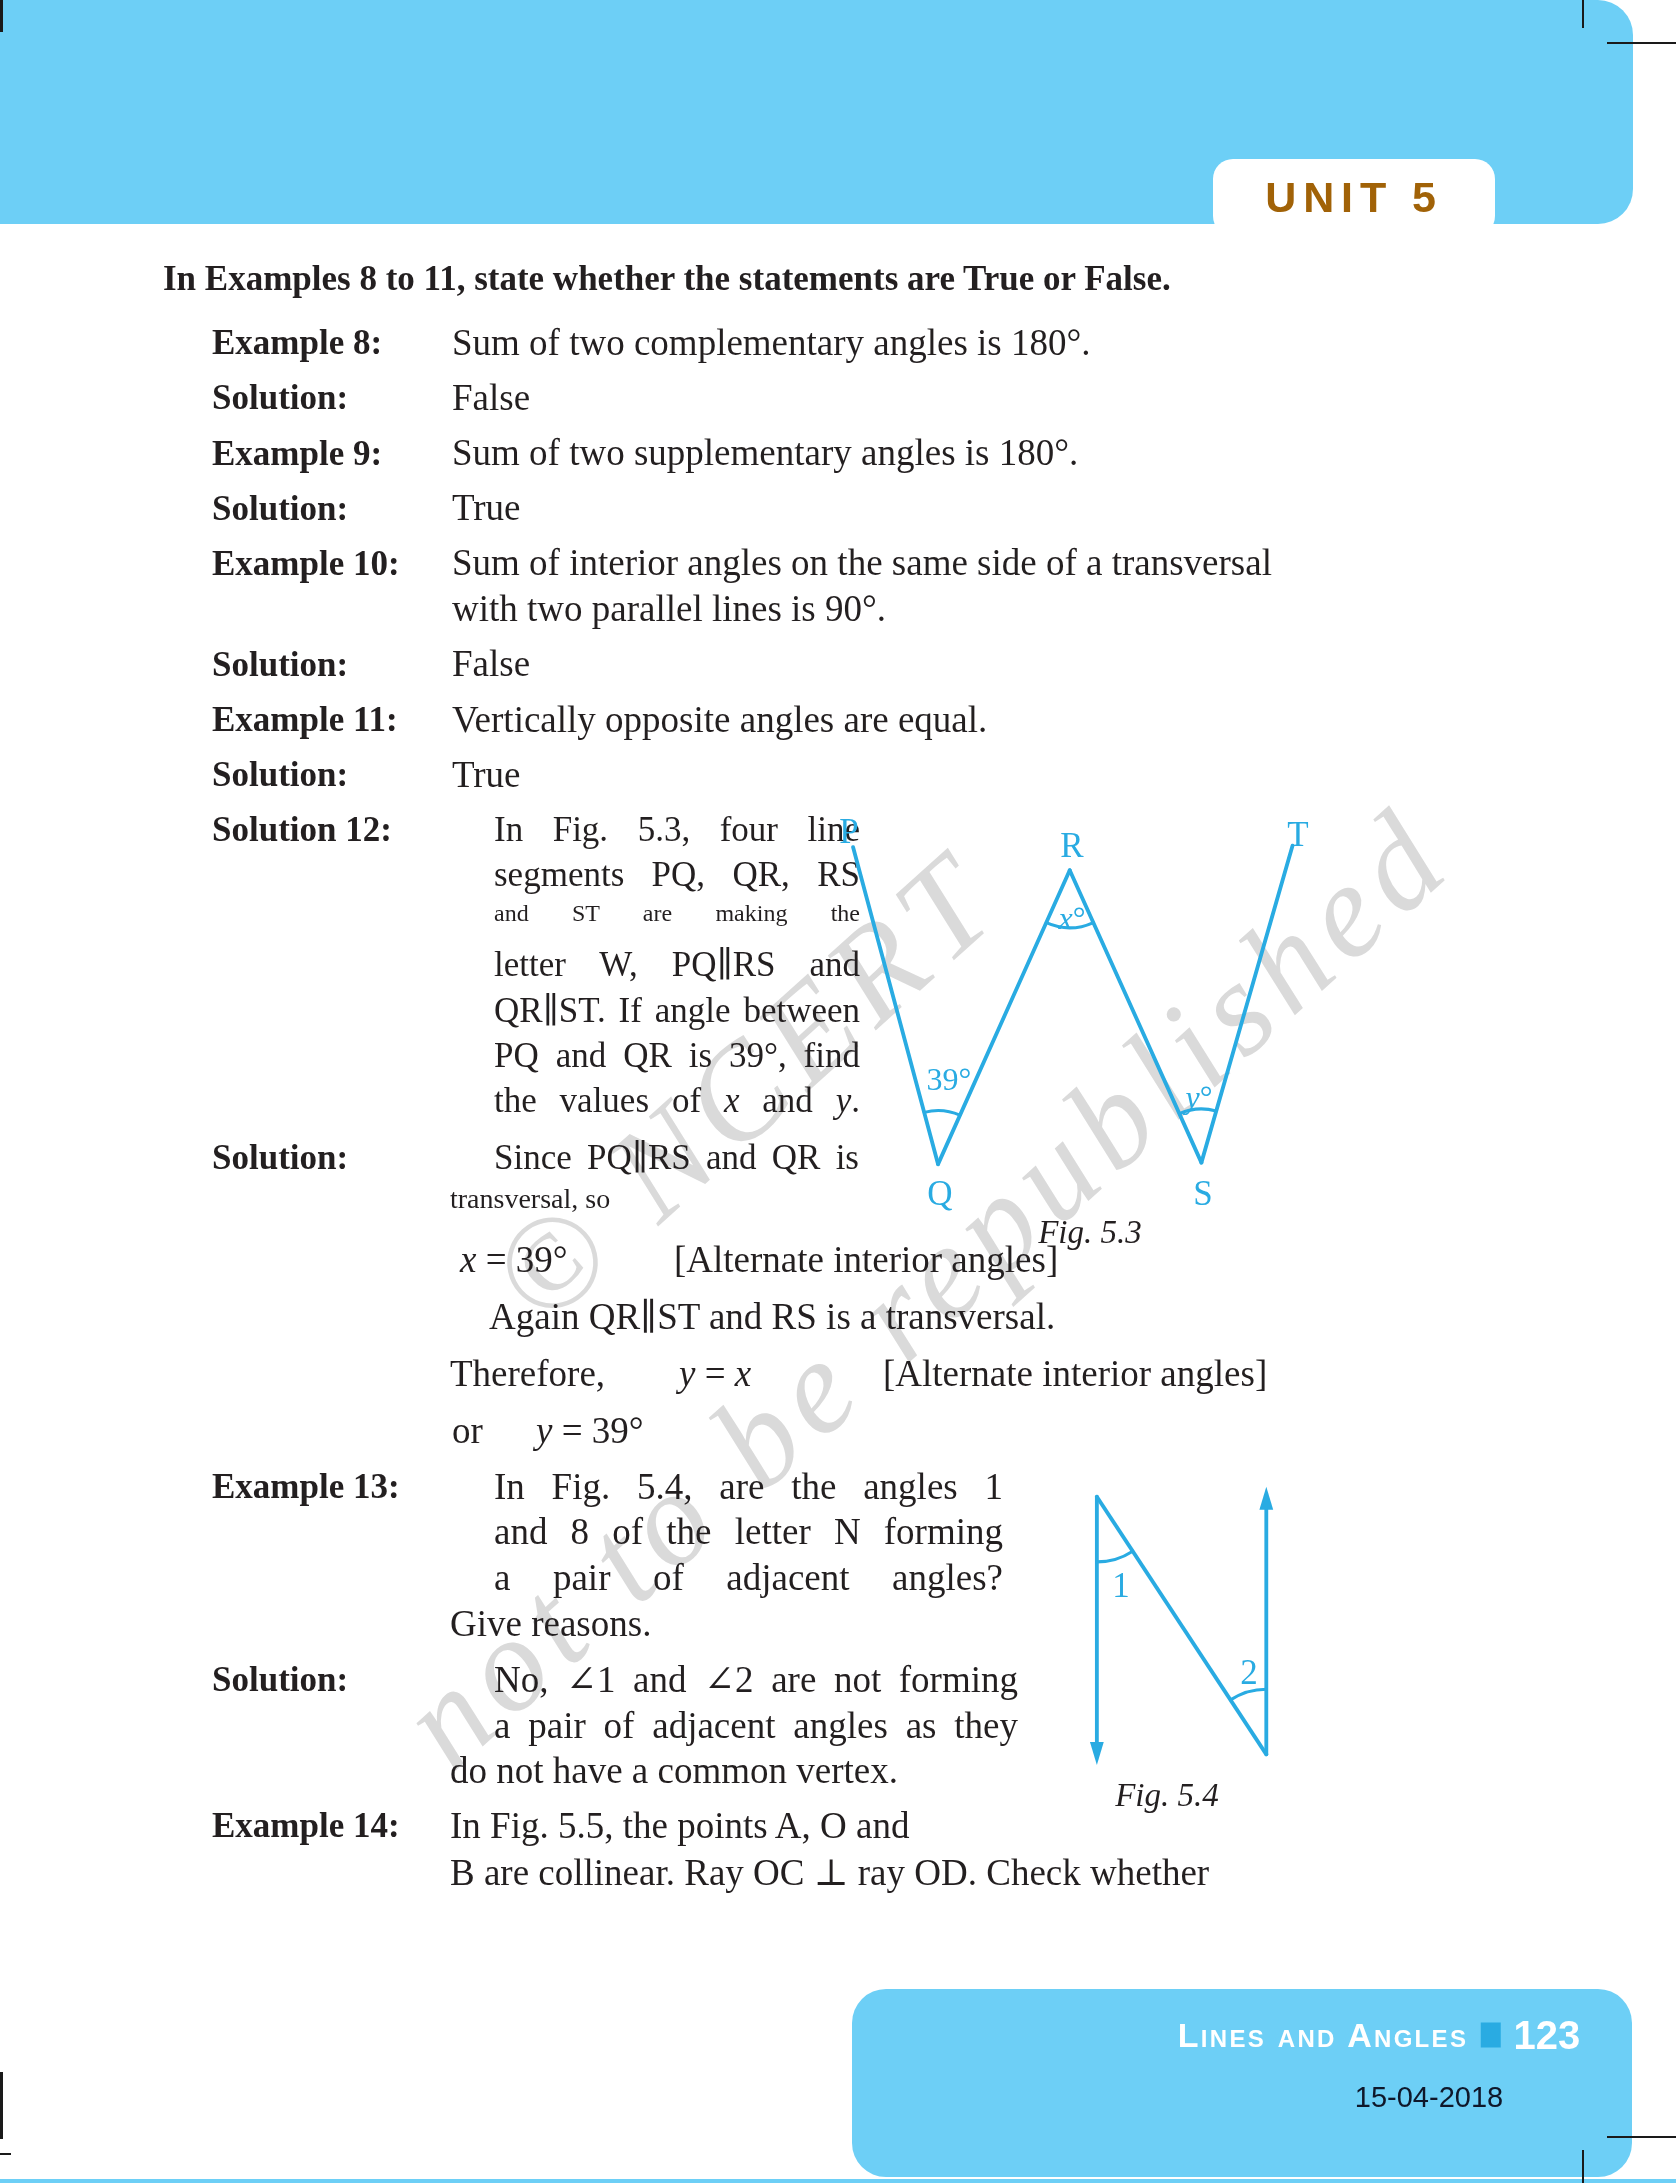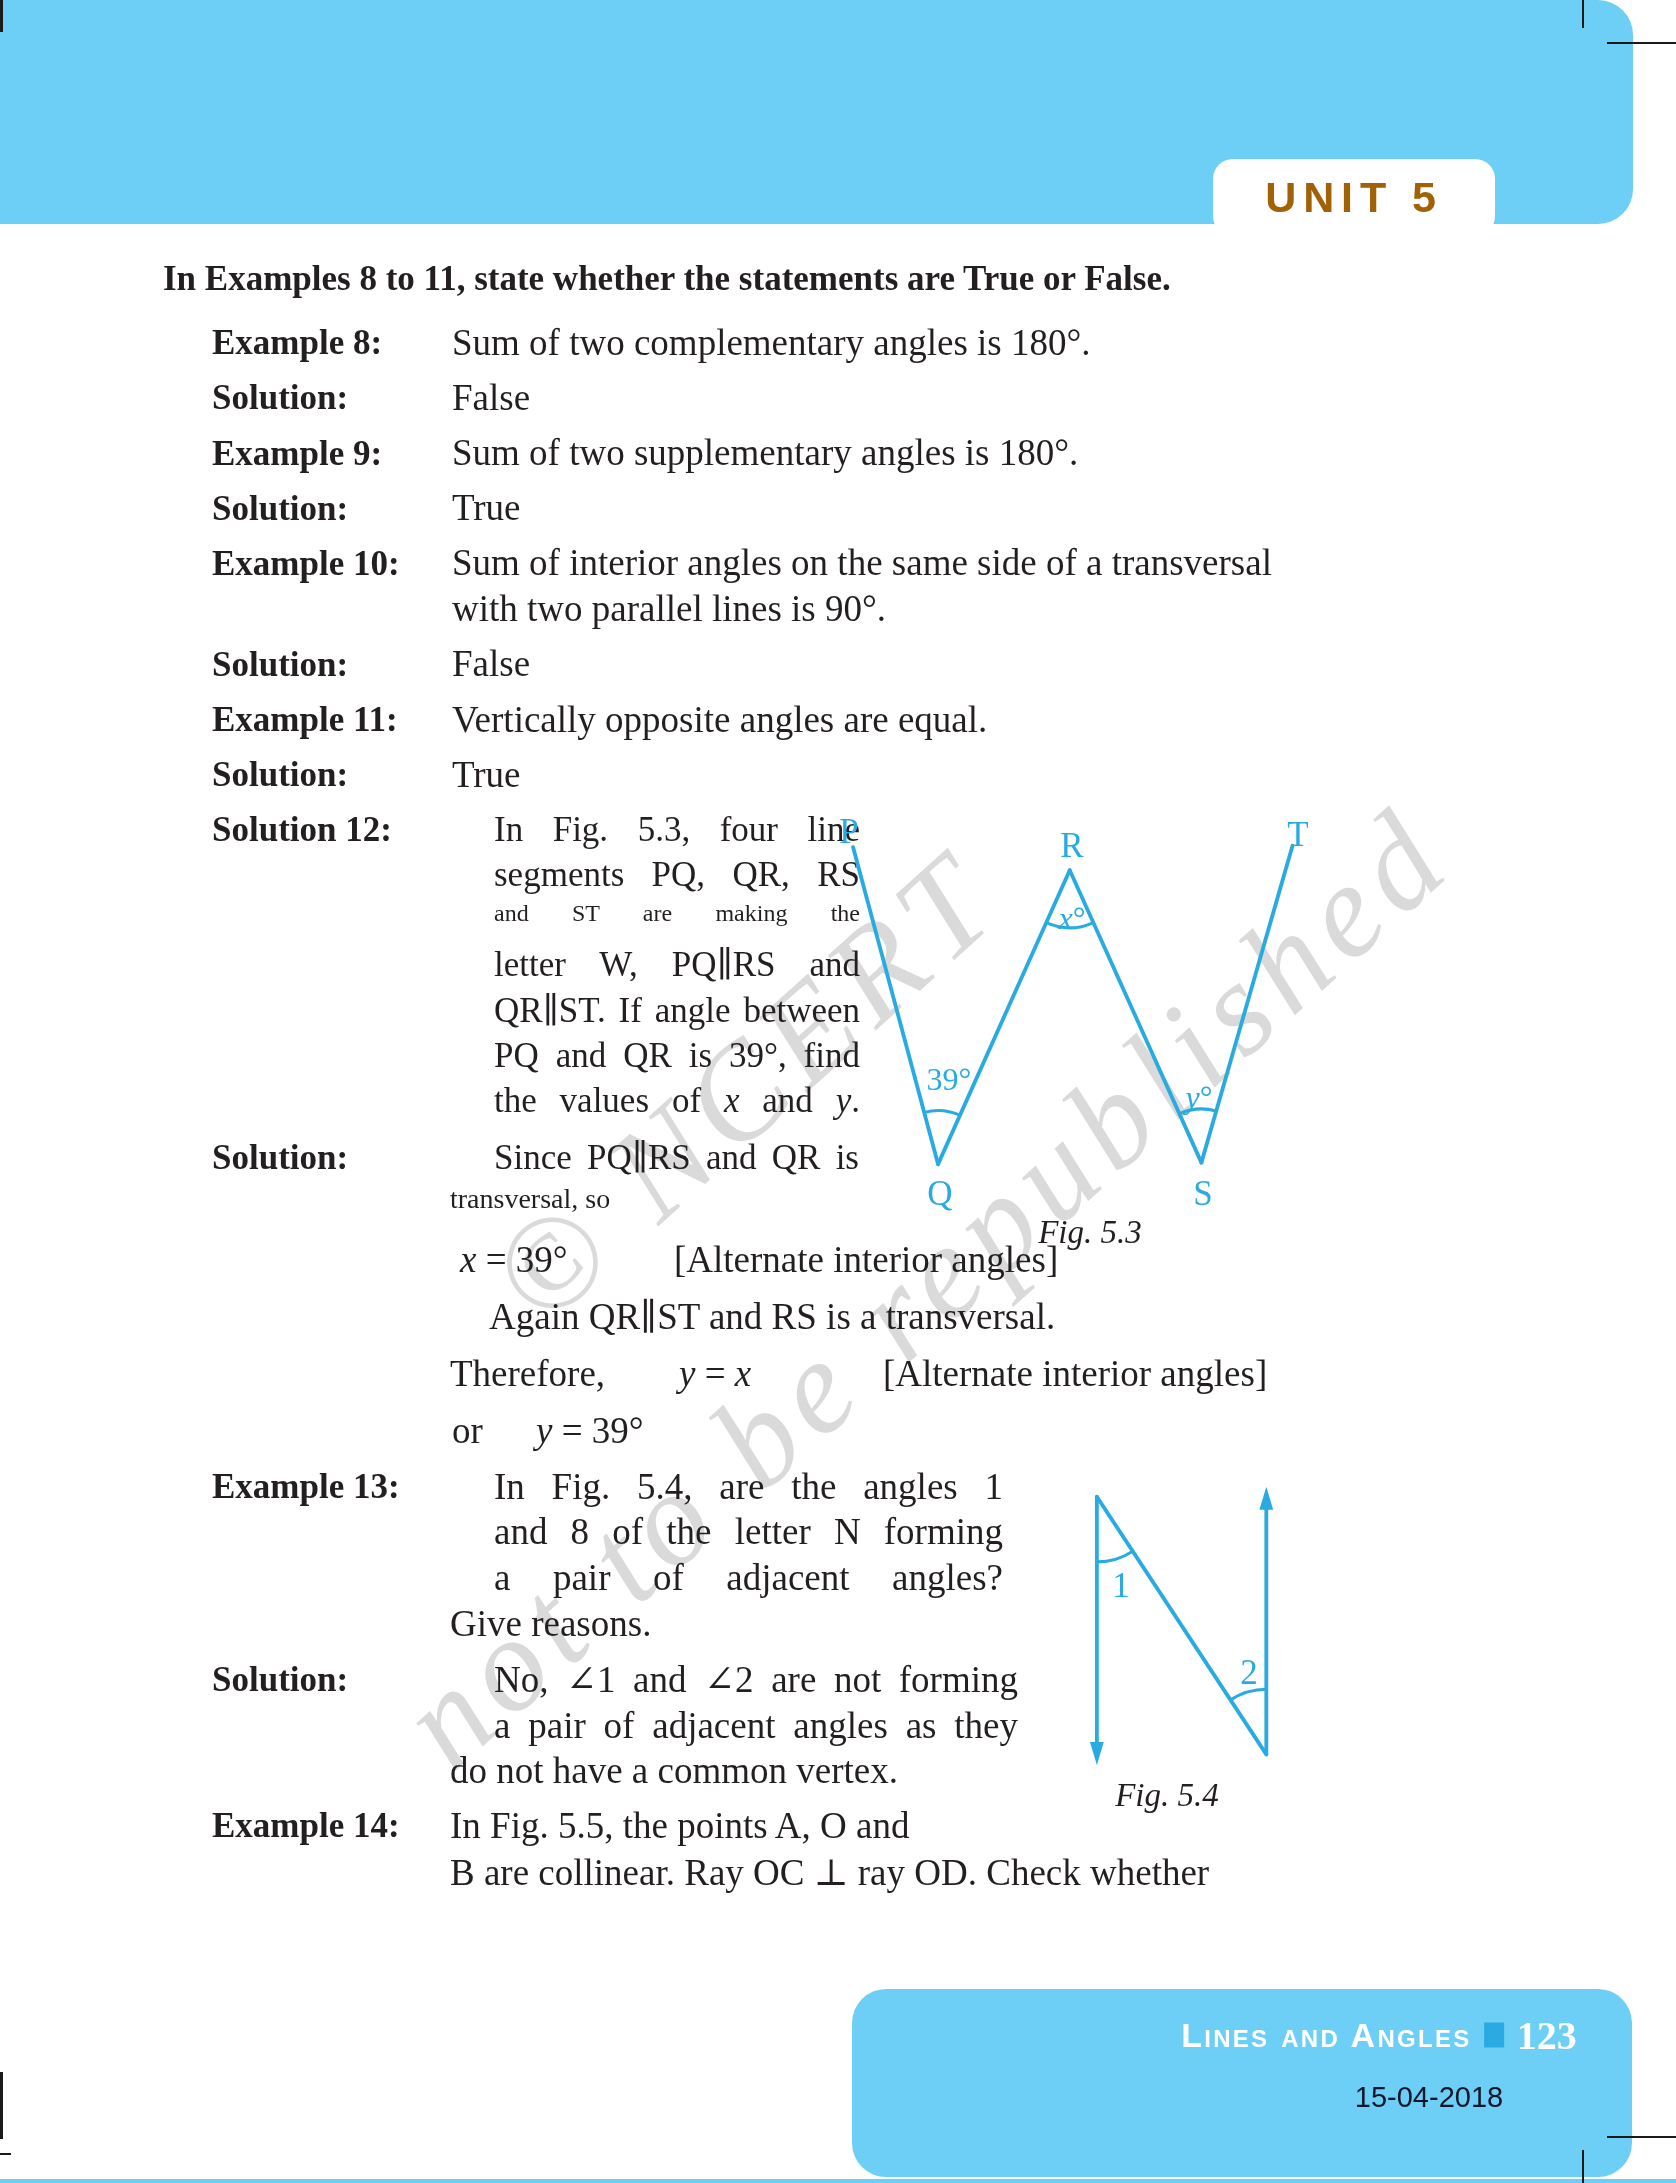--- a/index.html
+++ b/index.html
@@ -36,21 +36,21 @@
         transform:translate(-50%,-50%);white-space:nowrap;}
   .flabel.small{font-size:32px;}
   
   .footer-block{position:absolute;left:852px;top:1989px;width:780px;height:188px;
         background:#6dcff6;border-radius:34px;z-index:2;}
   .footer-row{position:absolute;left:1379px;top:2035px;transform:translate(-50%,-50%);
         display:flex;align-items:center;z-index:3;}
   .chapter{font-family:"Liberation Sans","DejaVu Sans",sans-serif;font-weight:bold;
         font-variant:small-caps;font-size:34px;letter-spacing:2.3px;color:#ffffff;white-space:nowrap;}
   .sq{width:20.7px;height:24.5px;background:#29abe2;margin:0 12.3px;}
-  .pageno{font-family:Liberation Serif, serif;font-weight:bold;
+  .pageno{font-family:Liberation Sans, sans-serif;font-weight:bold;
         font-size:40px;color:#ffffff;text-align:right;}
   .date{position:absolute;left:1429px;top:2097px;transform:translate(-50%,-50%);
         font-family:"Liberation Sans","DejaVu Sans",sans-serif;font-size:29px;color:#0f172a;z-index:3;}
   .bottom-strip{position:absolute;left:0;top:2179px;width:1676px;height:4.6px;background:#6dcff6;z-index:2;}
   
   .mark{position:absolute;background:#1a1a1a;z-index:4;}
 </style>
 </head>
 <body>
 

